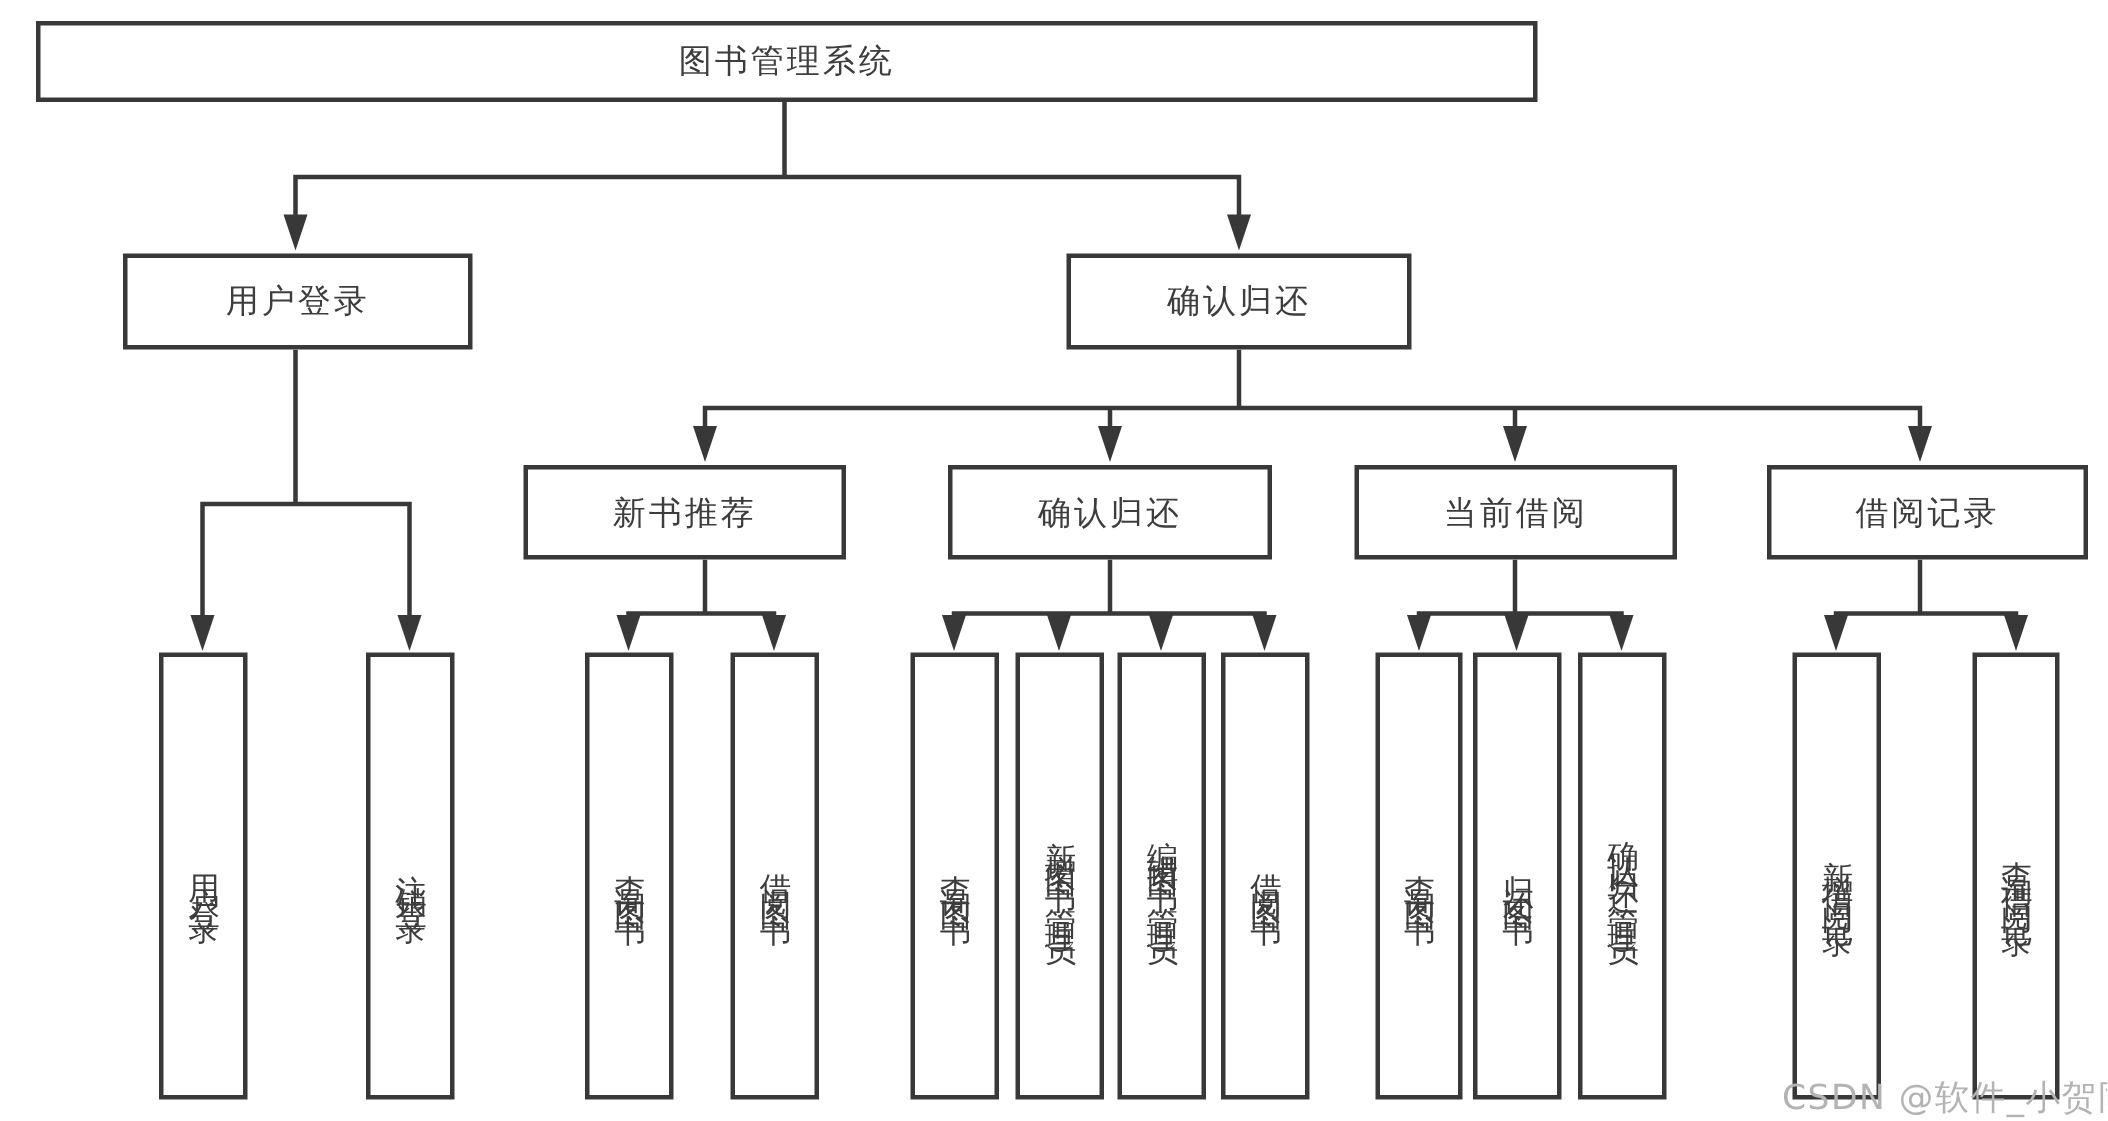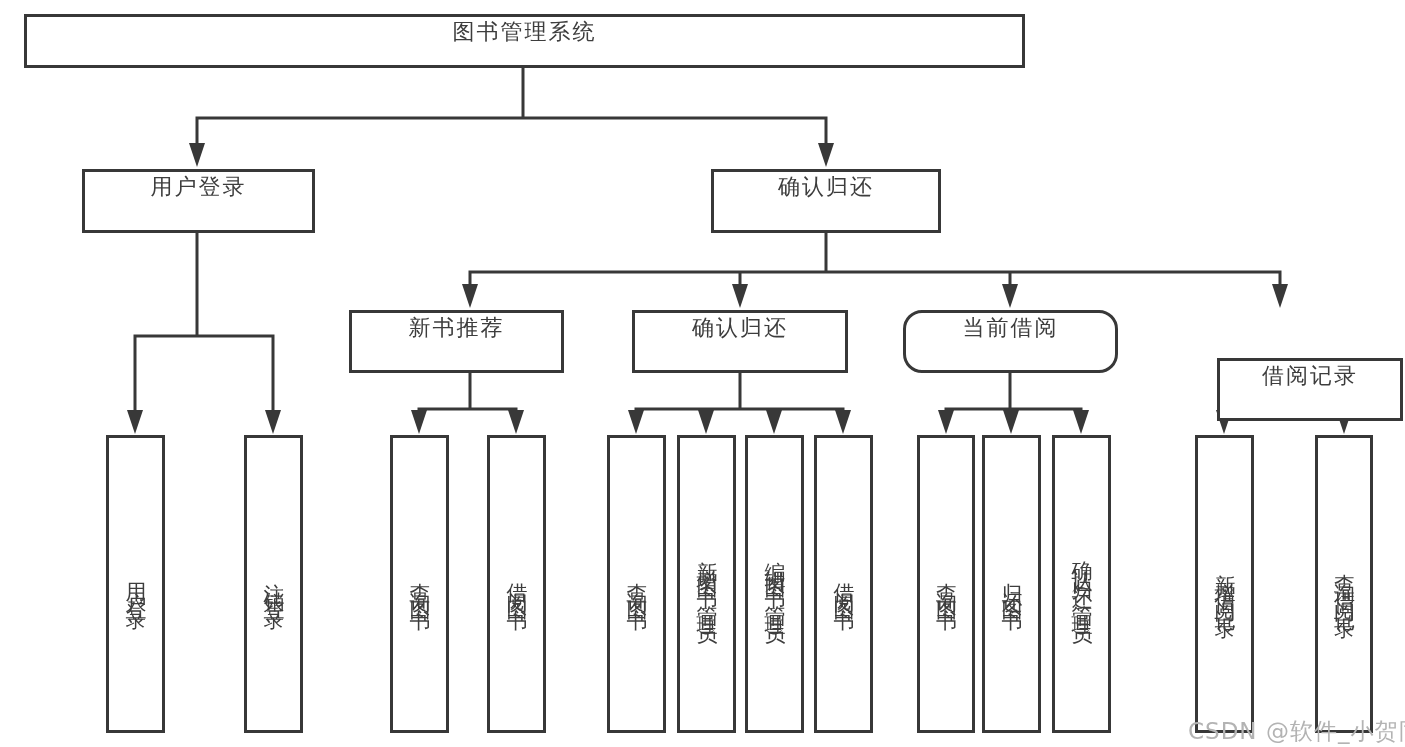--- a/index.html
+++ b/index.html
@@ -5,21 +5,21 @@
   html,body { margin:0; padding:0; background:#ffffff; }
   #canvas {
     position:relative; width:1405px; height:747px; overflow:hidden;
     background:#ffffff;
     font-family:"DejaVu Sans","Liberation Sans",sans-serif;
   }
   #wires { position:absolute; left:0; top:0; width:1405px; height:747px; }
   .box {
     position:absolute; box-sizing:border-box;
     background:#ffffff; border:3px solid #383838;
-    display:flex; justify-content:center;
+    display:flex; align-items:center; justify-content:center;
     color:#3d3d3d; font-size:22px; letter-spacing:2px; white-space:nowrap;
     z-index:2;
   }
   .leaf {
     position:absolute; box-sizing:border-box; top:435px; height:298px;
     background:#ffffff; border:3px solid #383838;
     display:flex; align-items:center; justify-content:center;
     color:#3d3d3d; z-index:2;
   }
   .vtext {
@@ -28,22 +28,22 @@
     color:#3d3d3d; white-space:nowrap;
   }
   
   #n-root  { left:24px;  top:14px;  width:1001px; height:54px; }
   
   #n-ulog  { left:82px;  top:169px; width:233px; height:64px; }
   #n-bmgt  { left:711px; top:169px; width:230px; height:64px; }
   
   #n-rec   { left:349px;  top:310px; width:215px; height:63px; }
   #n-bb    { left:632px;  top:310px; width:216px; height:63px; }
-  #n-cb    { left:903px;  top:310px; width:215px; height:63px;border-radius:19px; }
-  #n-br    { left:1217px; top:310px; width:186px; height:63px;margin-top:48px; }
+  #n-cb    { left:903px;  top:310px; width:215px; height:63px; }
+  #n-br    { left:1178px; top:310px; width:214px; height:63px; }
   
   #l-login   { left:106px;  width:59px; }
   #l-logout  { left:244px;  width:59px; }
   #l-recq    { left:390px;  width:59px; }
   #l-recb    { left:487px;  width:59px; }
   #l-bbq     { left:607px;  width:59px; }
   #l-bba     { left:677px;  width:59px; }
   #l-bbe     { left:745px;  width:59px; }
   #l-bbb     { left:814px;  width:59px; }
   #l-cbq     { left:917px;  width:58px; }

